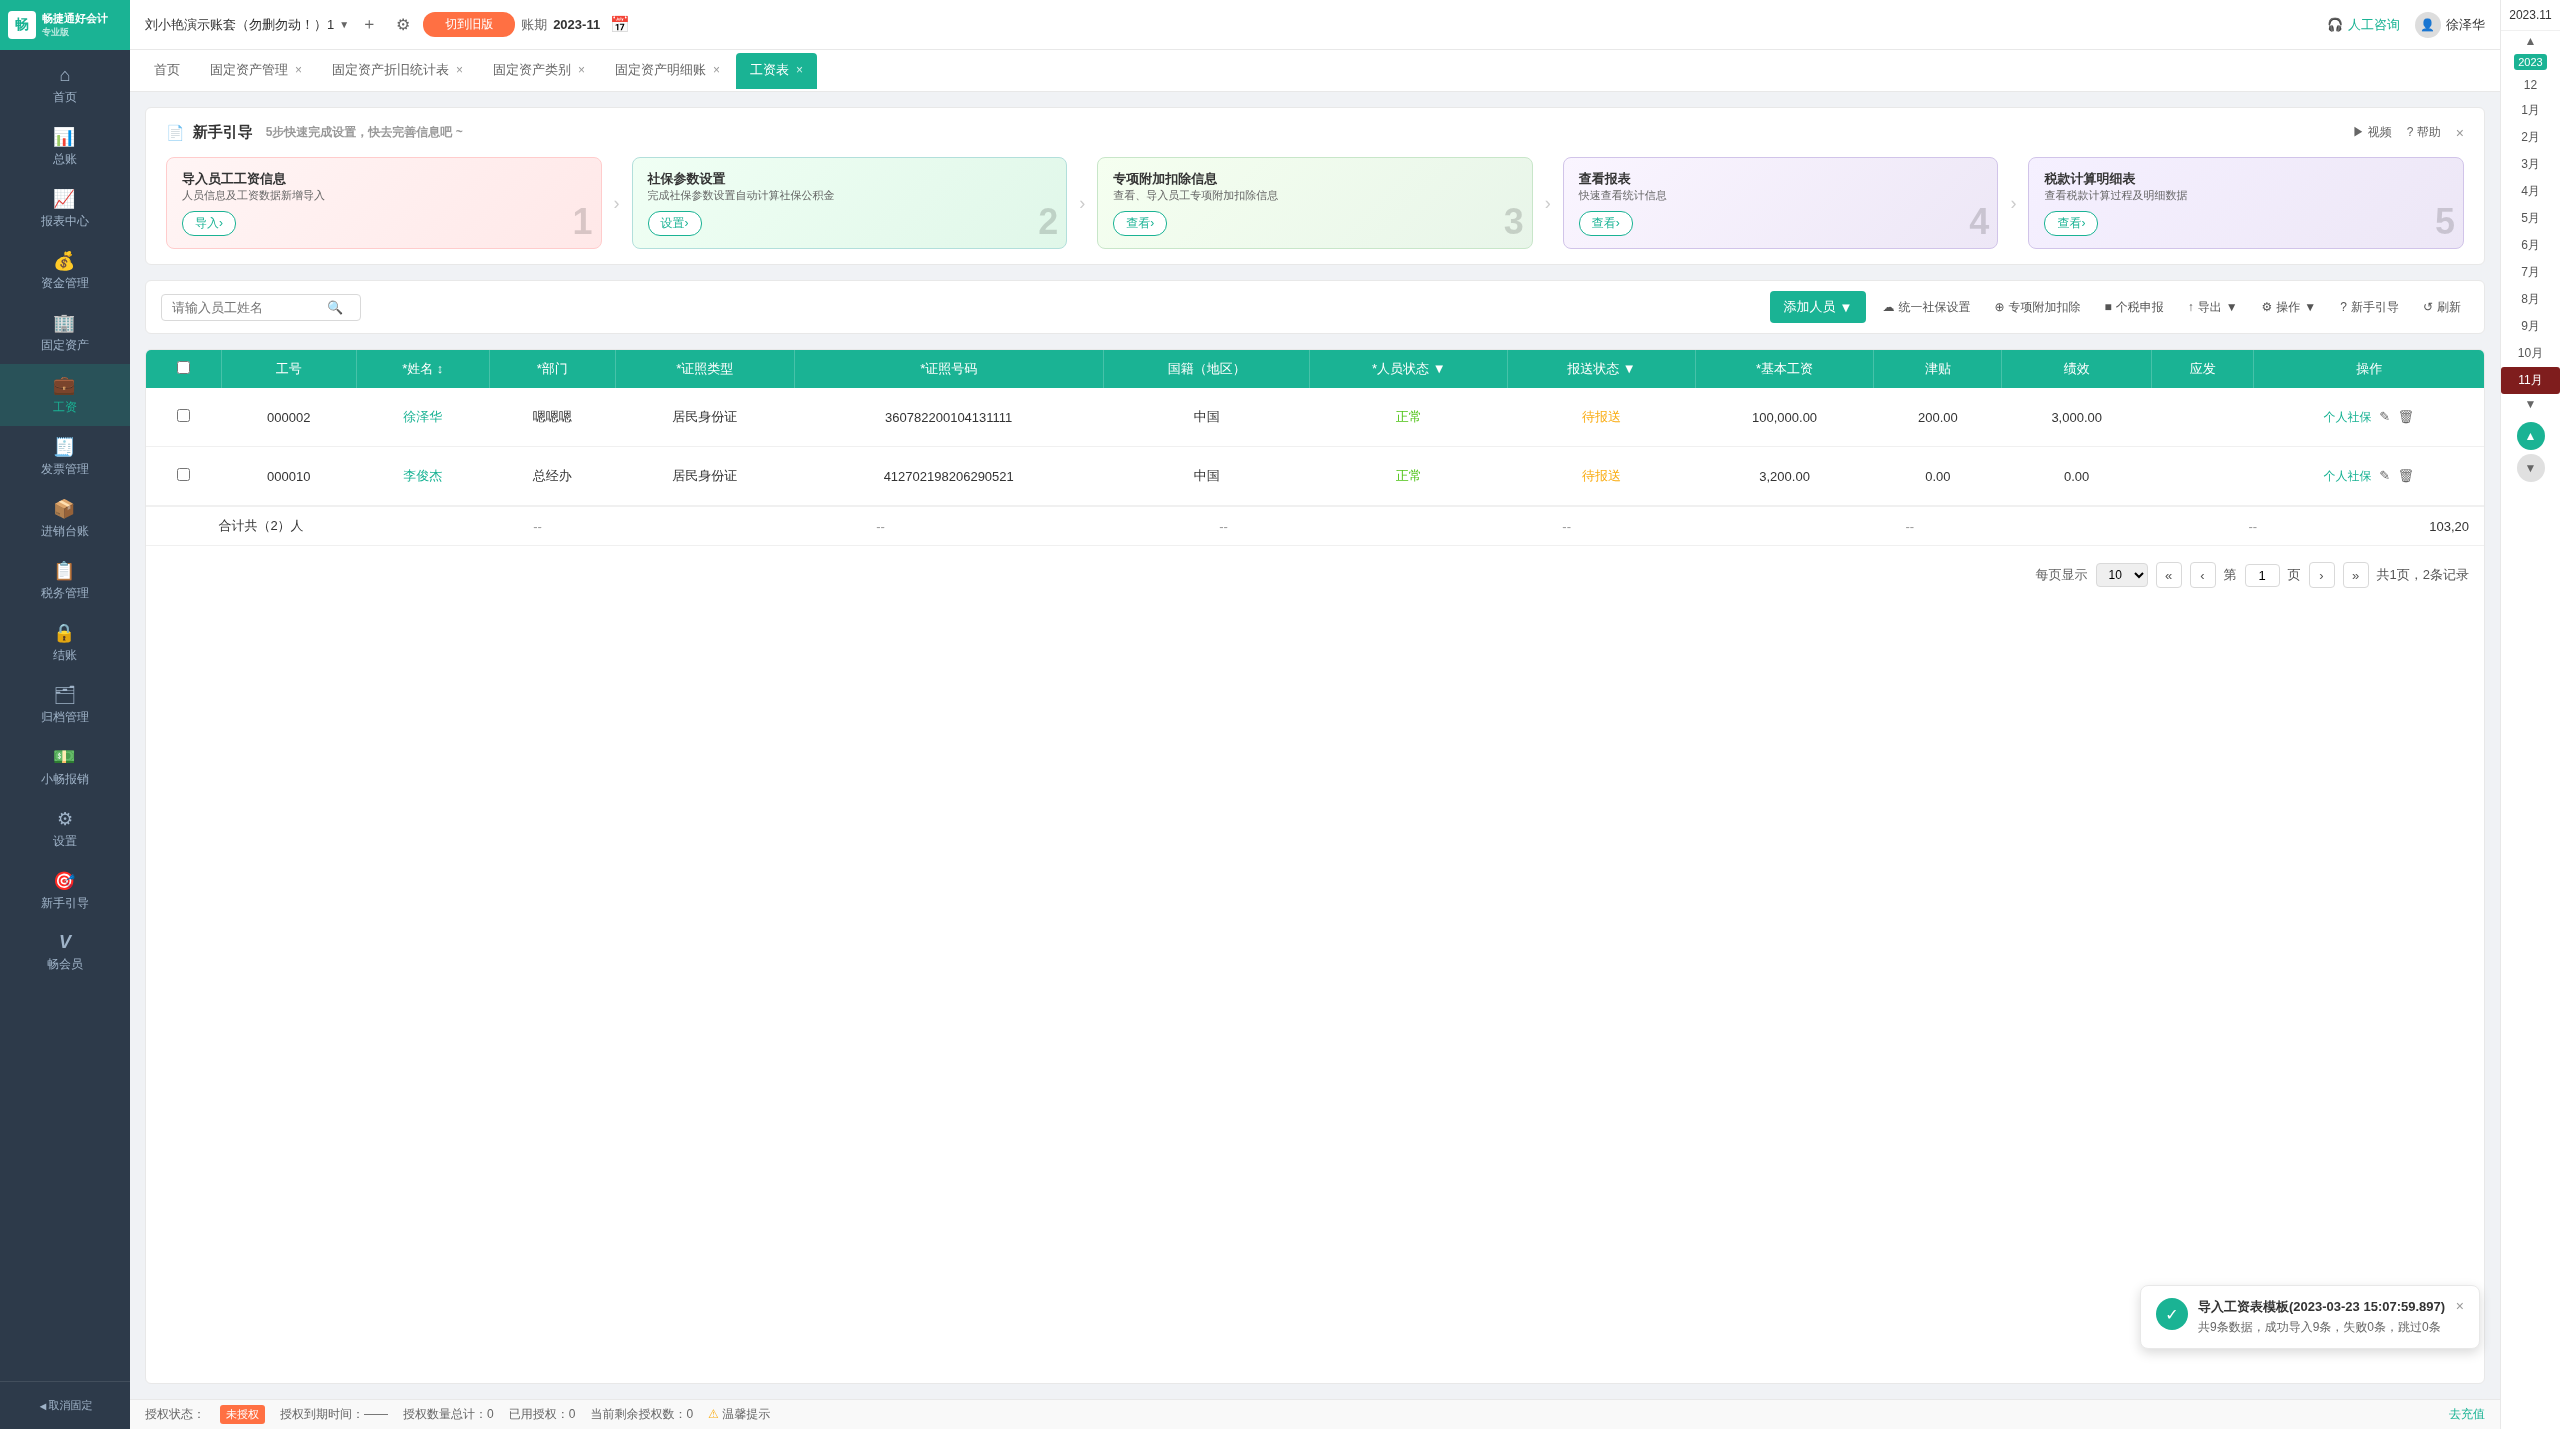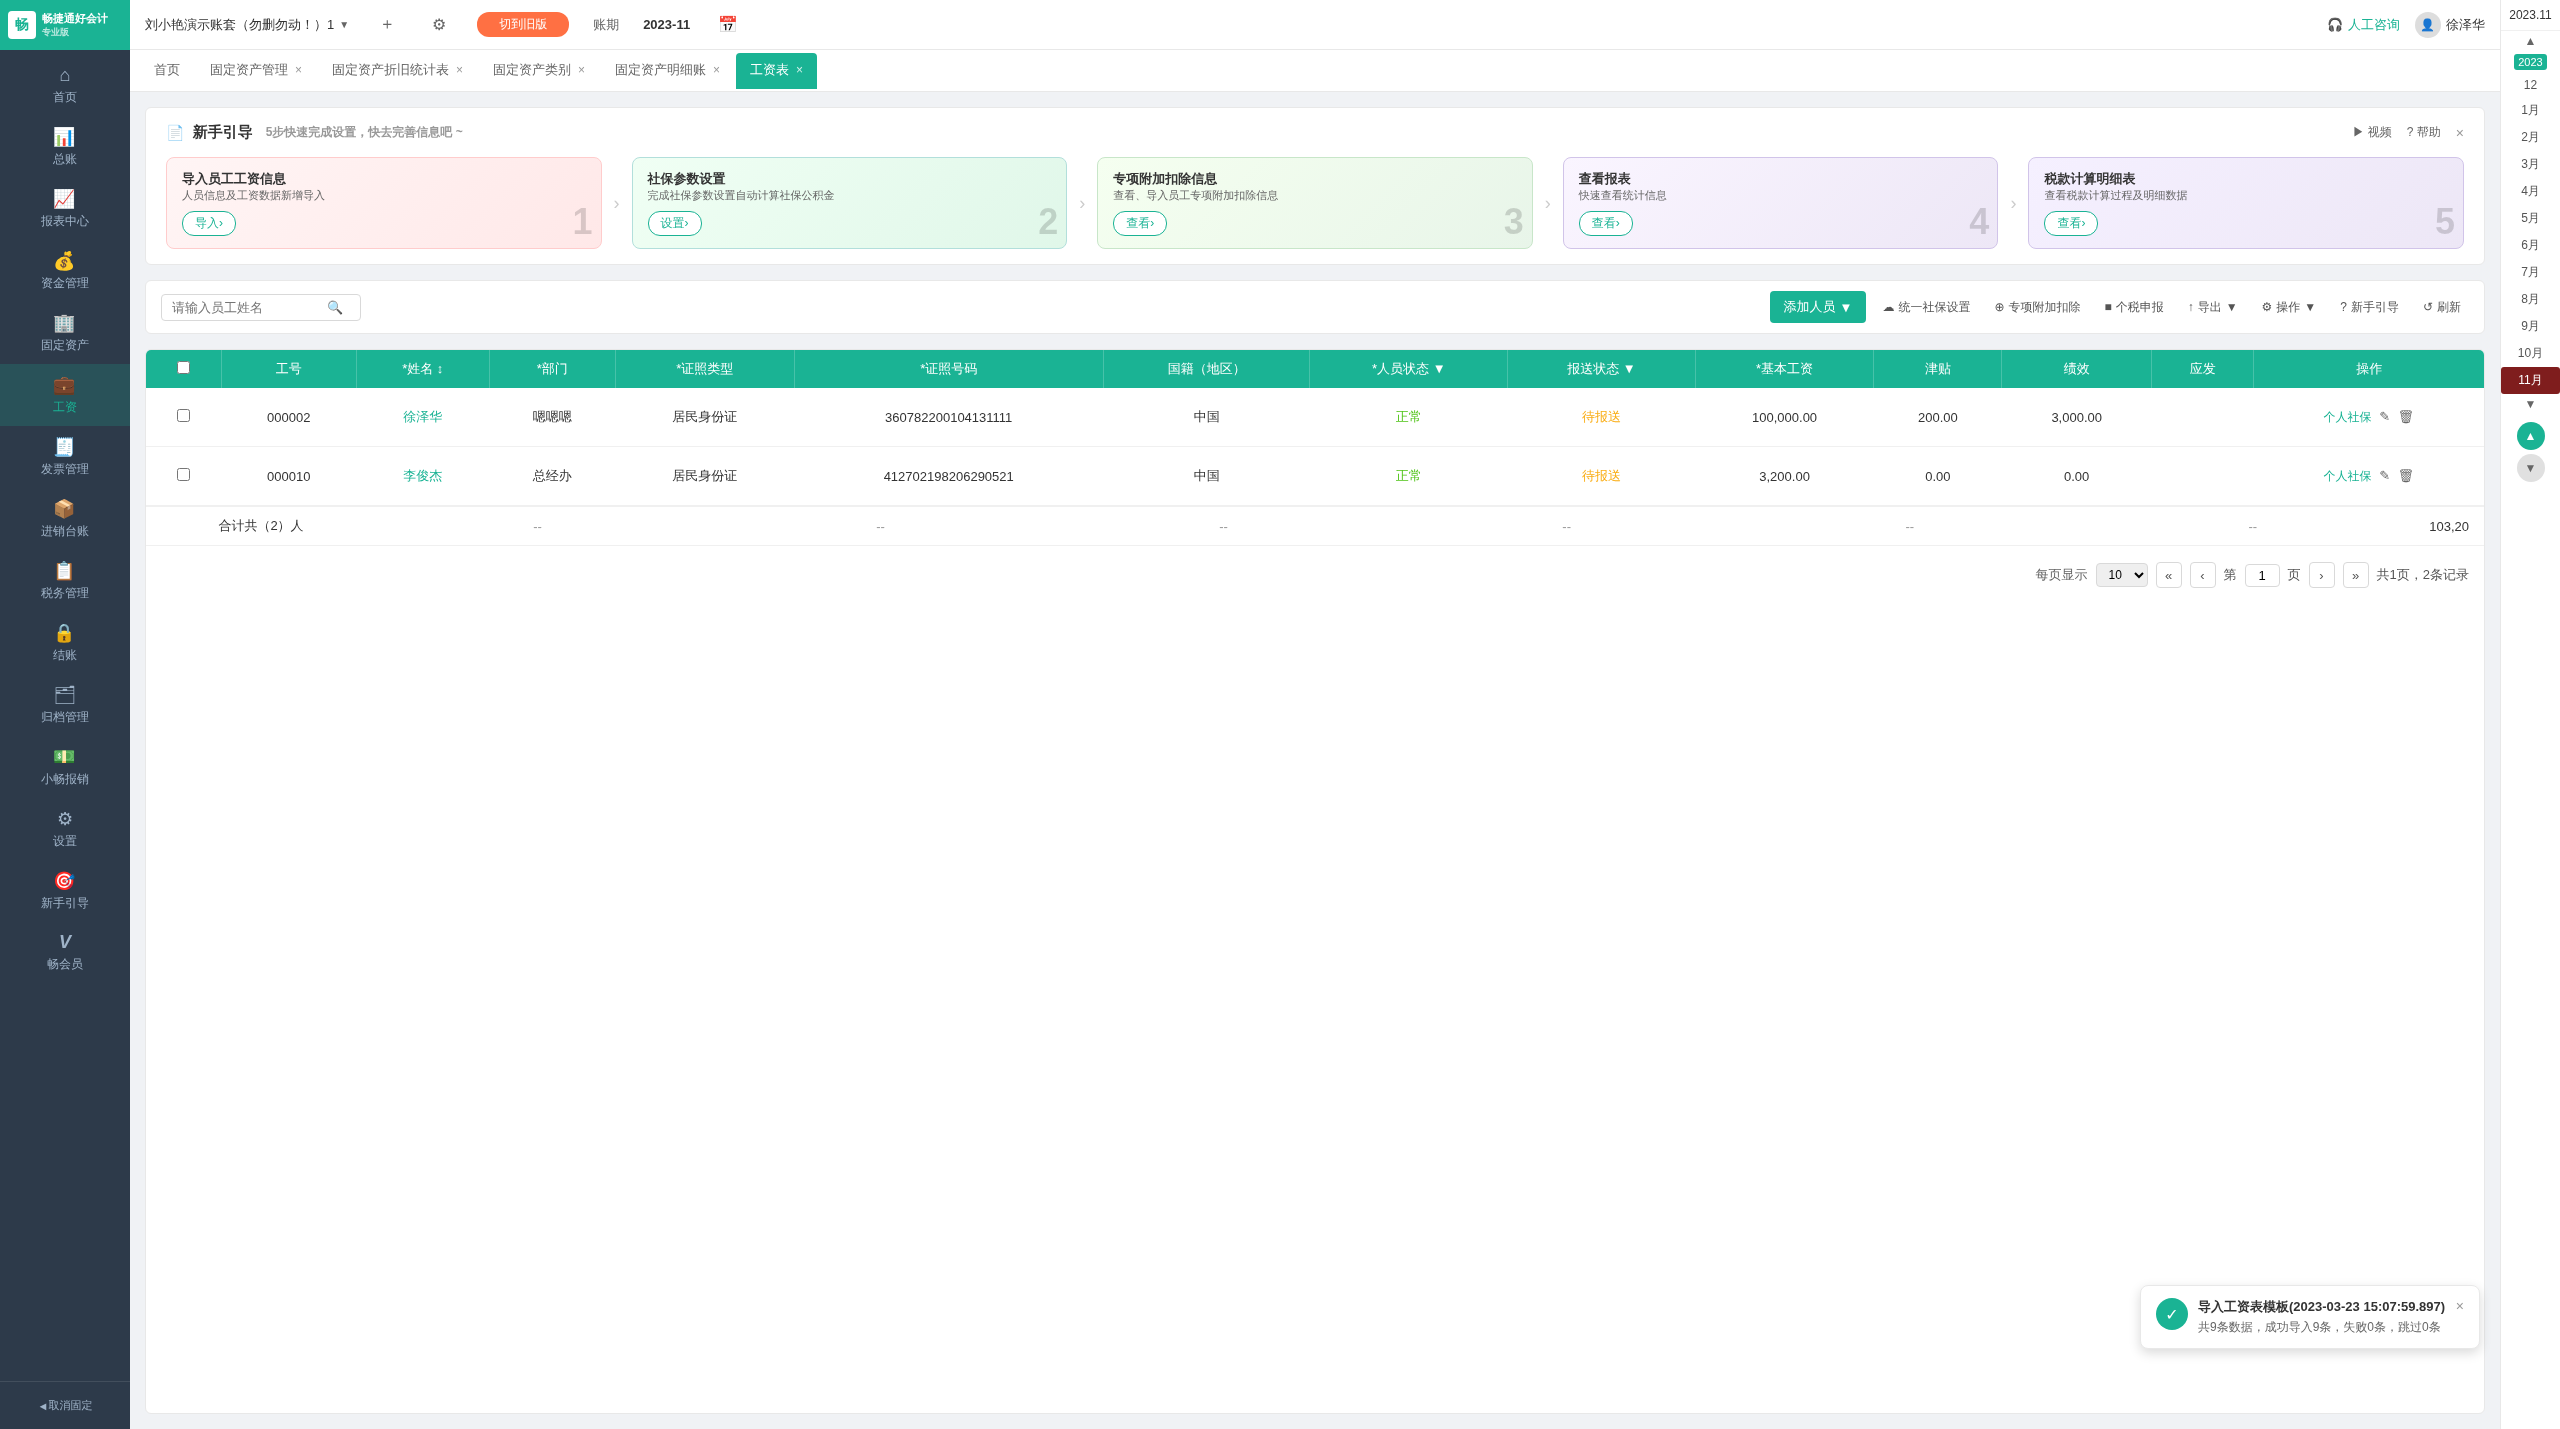--- a/index.html
+++ b/index.html
@@ -77,21 +77,21 @@
     }
 
     
     .topbar {
       background: white;
       height: 50px;
       display: flex;
       align-items: center;
       padding: 0 15px;
       border-bottom: 1px solid #e8e8e8;
-      gap: 24px;
+      gap: 6px;
       flex-shrink: 0;
     }
     .topbar-account {
       display: flex;
       align-items: center;
       gap: 5px;
       font-size: 13px;
       color: #333;
     }
     .topbar-account .dropdown-arrow { color: #666; font-size: 10px; }
@@ -799,20 +799,33 @@
         <span>第</span>
         <input type="text" class="page-num-input" value="1" style="">
         <span>页</span>
         <button class="page-btn">›</button>
         <button class="page-btn">»</button>
         <span>共1页，2条记录</span>
       </div>
     </div>
   </div>
 
+  <div class="statusbar">
+    <span>授权状态：</span>
+    <span class="status-tag">未授权</span>
+    <span>授权到期时间：——</span>
+    <span>授权数量总计：0</span>
+    <span>已用授权：0</span>
+    <span>当前剩余授权数：0</span>
+    <span>
+      <span class="warning-dot">⚠</span>
+      <span>温馨提示</span>
+    </span>
+    <a class="auth-link">去充值</a>
+  </div>
 </div>
 
 <div class="year-panel">
   <div class="year-header">2023.11</div>
   <div class="year-nav">▲</div>
   <div class="year-label">2023</div>
   <div class="month-item">12</div>
   <div class="month-item">1月</div>
   <div class="month-item">2月</div>
   <div class="month-item">3月</div>

